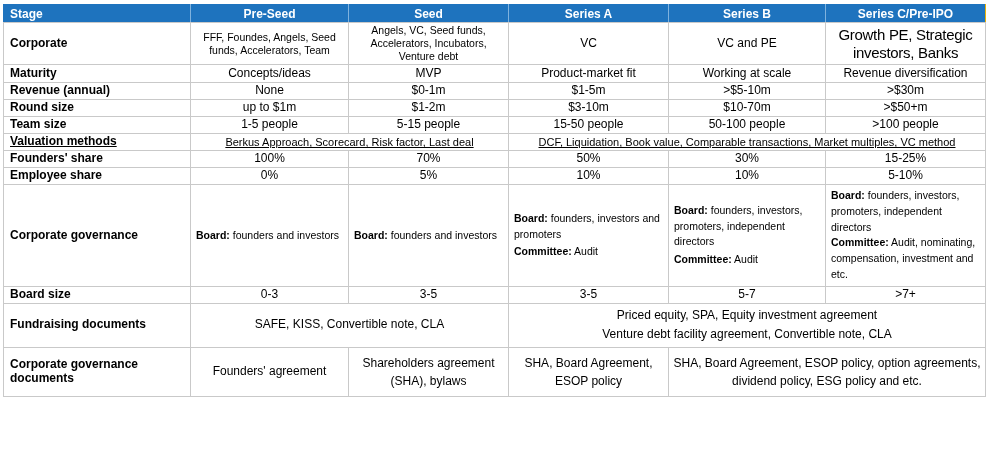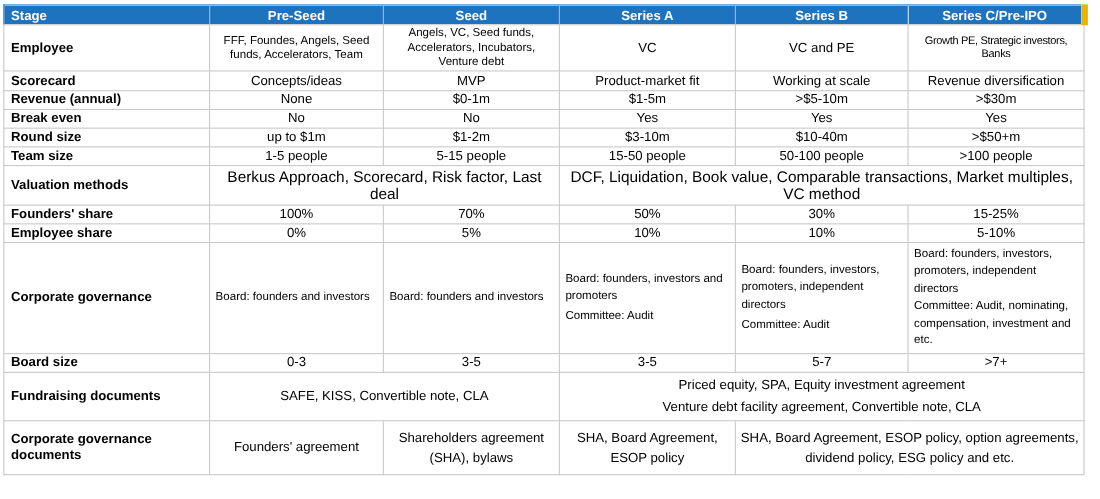--- a/index.html
+++ b/index.html
@@ -23,44 +23,44 @@
     font-size: 12px;
     font-weight: bold;
     height: 18px;
     text-align: center;
     border: 1px solid #1e73be;
     border-right: 1px solid #7fb2de;
     border-bottom: 1px solid #c9c9c9;
     padding: 1px 16px;
   }
   thead th.stage-head { text-align: left; padding-left: 6px; }
-  thead th:last-child { border-right: 6px solid #eab308; }
+  thead th:last-child { border-right: 1px solid #eab308; }
 
   
   tbody tr { height: 17px; }
   tbody td { font-size: 12px; text-align: center; padding: 1px 4px; line-height: 1.15; }
   td.row-label { text-align: left; font-weight: bold; padding-left: 6px; font-size: 12px; }
 
   tr.r-investors { height: 40px; }
   tr.r-maturity { height: 18px; }
-  tr.r-valmethods { height: 16px; }
+  tr.r-valmethods { height: 16px; text-decoration: underline; }
   tr.r-corpgov { height: 70px; }
   tr.r-fundraising { height: 44px; }
   tr.r-cgdocs { height: 49px; }
 
   td.small-text { font-size: 10.5px; line-height: 1.25; }
-  td.tiny-text { font-size: 10px; letter-spacing: -0.3px; }
-  td.methods { font-size: 14px; }
+  td.tiny-text { font-size: 15px; letter-spacing: -0.3px; }
+  td.methods { font-size: 11px; }
   td.prelines { white-space: pre-line; line-height: 1.6; }
   td.wrap2 { line-height: 1.5; }
 
   td.gov-cell { text-align: left; font-size: 10.5px; line-height: 1.5; padding: 3px 5px; }
   .gov-cell p { margin: 0; }
   .gov-cell p.committee { margin-top: 2px; }
-  .b { font-weight: normal; }
+  .b { font-weight: bold; }
 
   .site-footer {
     position: absolute;
     top: 461px;
     right: 15px;
     font-size: 14.5px;
     letter-spacing: 0.9px;
     color: #2f2f2f;
   }
 </style>
@@ -82,57 +82,49 @@
         <th class="stage-head">Stage</th>
         <th>Pre-Seed</th>
         <th>Seed</th>
         <th>Series A</th>
         <th>Series B</th>
         <th>Series C/Pre-IPO</th>
       </tr>
     </thead>
     <tbody>
       <tr class="r-investors">
-        <td class="row-label">Employee</td>
+        <td class="row-label">Corporate</td>
         <td class="small-text">FFF, Foundes, Angels, Seed funds, Accelerators, Team</td>
         <td class="small-text">Angels, VC, Seed funds, Accelerators, Incubators, Venture debt</td>
         <td>VC</td>
         <td>VC and PE</td>
         <td class="tiny-text">Growth PE, Strategic investors, Banks</td>
       </tr>
       <tr class="r-maturity">
-        <td class="row-label">Scorecard</td>
+        <td class="row-label">Maturity</td>
         <td>Concepts/ideas</td>
         <td>MVP</td>
         <td>Product-market fit</td>
         <td>Working at scale</td>
         <td>Revenue diversification</td>
       </tr>
       <tr>
         <td class="row-label">Revenue (annual)</td>
         <td>None</td>
         <td>$0-1m</td>
         <td>$1-5m</td>
         <td>&gt;$5-10m</td>
         <td>&gt;$30m</td>
       </tr>
       <tr>
-        <td class="row-label">Break even</td>
-        <td>No</td>
-        <td>No</td>
-        <td>Yes</td>
-        <td>Yes</td>
-        <td>Yes</td>
-      </tr>
-      <tr>
         <td class="row-label">Round size</td>
         <td>up to $1m</td>
         <td>$1-2m</td>
         <td>$3-10m</td>
-        <td>$10-40m</td>
+        <td>$10-70m</td>
         <td>&gt;$50+m</td>
       </tr>
       <tr>
         <td class="row-label">Team size</td>
         <td>1-5 people</td>
         <td>5-15 people</td>
         <td>15-50 people</td>
         <td>50-100 people</td>
         <td>&gt;100 people</td>
       </tr>

